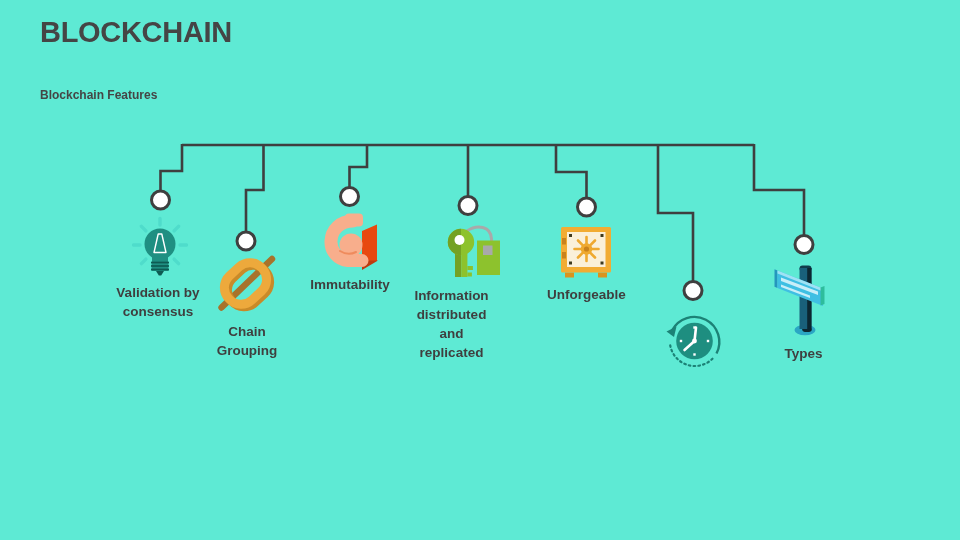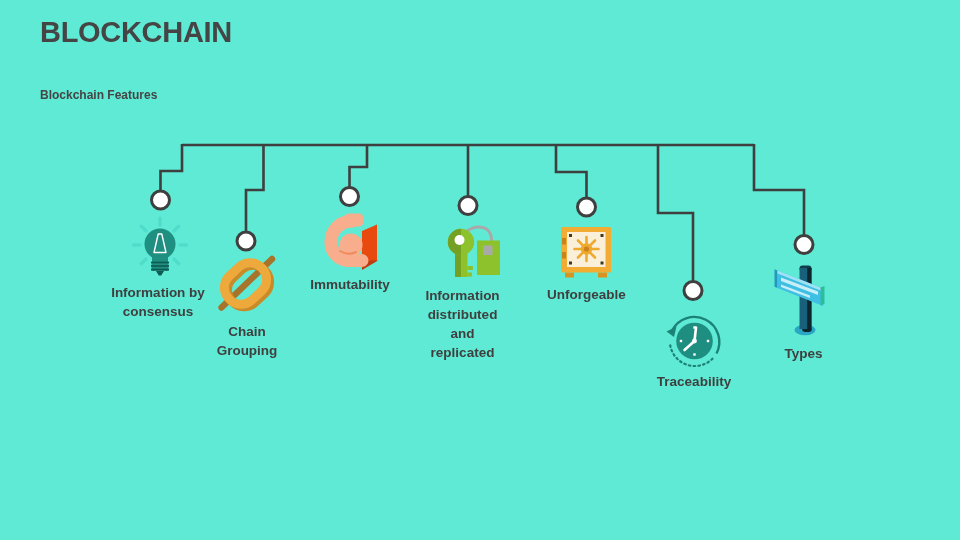--- a/index.html
+++ b/index.html
@@ -19,21 +19,21 @@
   }
   .art{position:absolute;left:0;top:0;}
   .feature-label{
     position:absolute;
     font-size:13.5px;line-height:19px;font-weight:bold;
     color:#3f3f3f;text-align:center;
   }
   .lbl-1{left:103px;top:283px;width:110px;}
   .lbl-2{left:210px;top:322px;width:74px;}
   .lbl-3{left:290px;top:275px;width:120px;}
-  .lbl-4{left:420px;top:286px;width:85px;}
+  .lbl-4{left:409px;top:286px;width:85px;}
   .lbl-5{left:531px;top:285px;width:111px;}
   .lbl-6{left:639px;top:372px;width:110px;}
   .lbl-7{left:763px;top:344px;width:81px;}
 </style>
 </head>
 <body>
 
 <div class="stage">
 
   <div class="title">BLOCKCHAIN</div>
@@ -164,21 +164,20 @@
       <rect x="807.2" y="268" width="4.3" height="61" fill="#0c2630"></rect>
       <polygon points="774.5,269.3 777.5,270.5 777.5,288 774.5,286.8" fill="#2596bd"></polygon>
       <polygon points="777.5,270.5 823,288.5 823,306 777.5,288" fill="#3fbfe3"></polygon>
       <polygon points="777.5,270.5 823,288.5 823,291.5 777.5,273.5" fill="#9fe2f4"></polygon>
       <polygon points="820.5,287.5 824.5,286 824.5,304 820.5,305.5" fill="#2ebd9c"></polygon>
       <polygon points="781,277.5 818,291.5 818,295 781,281" fill="#c8eef8"></polygon>
       <polygon points="781,284.5 810,295.5 810,298 781,287" fill="#c8eef8"></polygon>
     </g>
   </svg>
 
-  <div class="feature-label lbl-1">Information by consensus</div>
+  <div class="feature-label lbl-1">Validation by consensus</div>
   <div class="feature-label lbl-3">Immutability</div>
   <div class="feature-label lbl-2">Chain Grouping</div>
   <div class="feature-label lbl-4">Information distributed and replicated</div>
   <div class="feature-label lbl-5">Unforgeable</div>
-  <div class="feature-label lbl-6">Traceability</div>
   <div class="feature-label lbl-7">Types</div>
 
 </div>
 
 </body></html>

